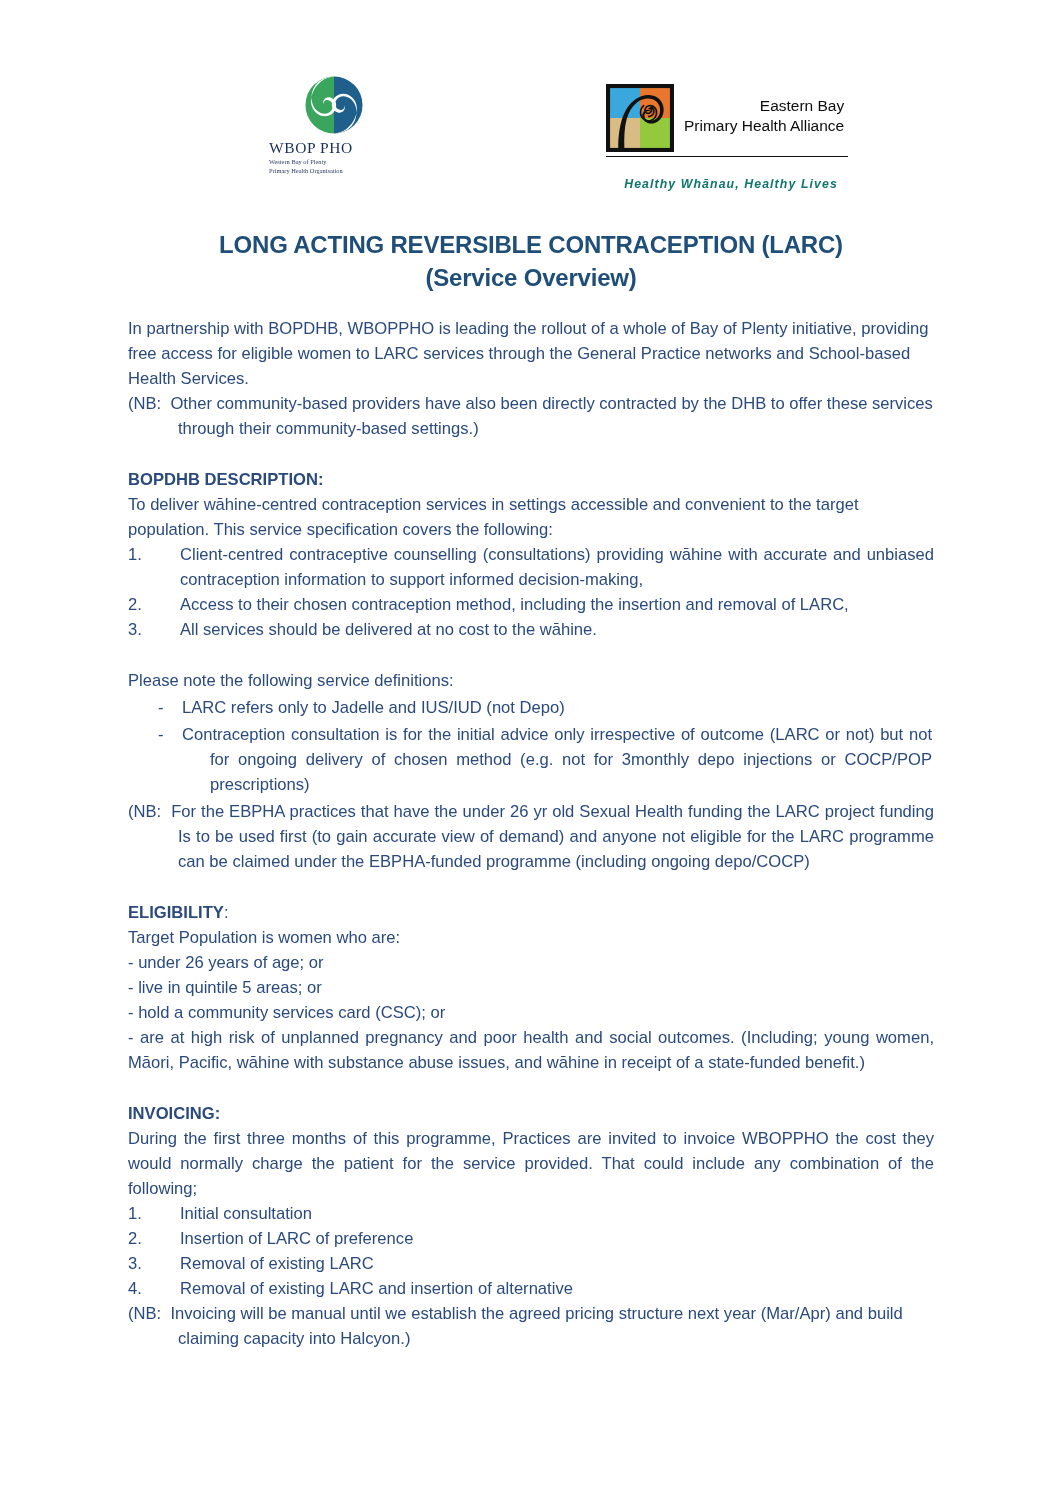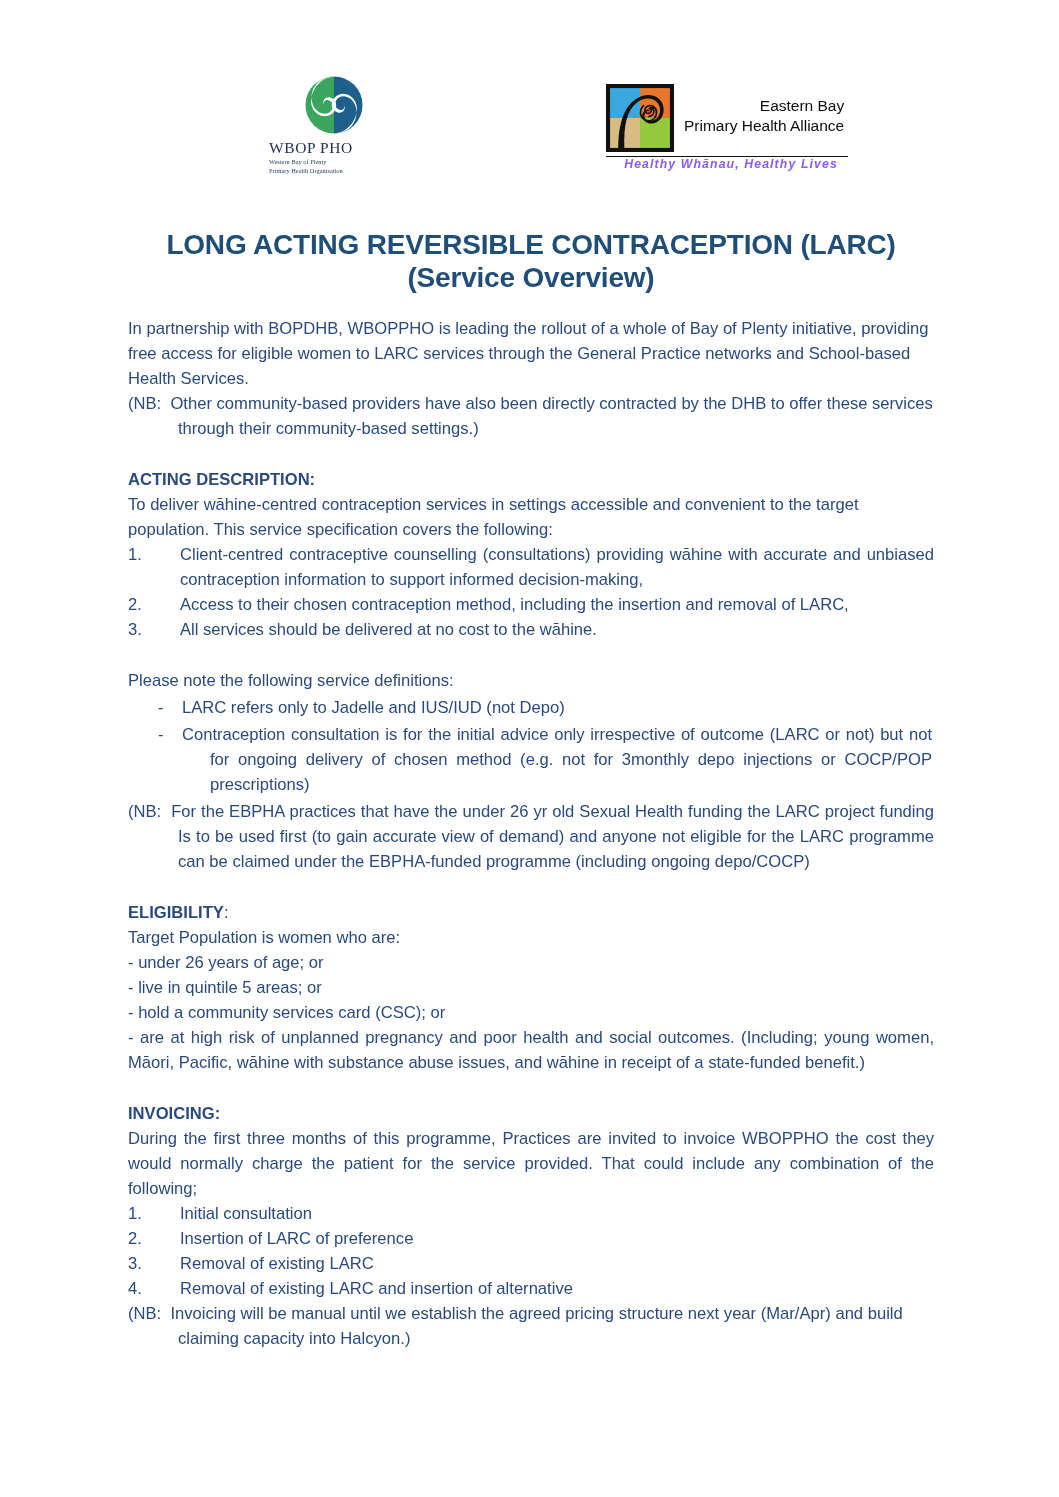--- a/index.html
+++ b/index.html
@@ -91,41 +91,41 @@
     height: 1.4px;
     background: #111;
     margin: 4px 0 0 0;
   }
   .ebpha-tag {
     font-family: "Liberation Sans", sans-serif;
     font-style: italic;
     font-weight: bold;
     font-size: 12.3px;
     letter-spacing: 1.1px;
-    color: #8b5cf6;
-    margin-top: 0;
+    color: #0f766e;
+    margin-top: 20px;
     text-align: center;
     white-space: nowrap;
   }
 
   
   .doc {
     position: absolute;
     left: 128px;
     top: 228px;
     width: 806px;
     color: #2a4a7e;
     font-size: 16.6px;
     line-height: 25px;
   }
 
   .title {
     text-align: center;
     font-weight: bold;
-    font-size: 28px;
+    font-size: 24px;
     line-height: 33px;
     color: #1f4e79;
     letter-spacing: -0.2px;
   }
   .title .l2 { display: block; }
   .gap-md { height: 22px; }
   .gap-lg { height: 26px; }
 
   p.para {
     margin: 0;
@@ -235,21 +235,21 @@
       <span class="l2">(Service Overview)</span>
     </div>
 
     <div class="gap-md"></div>
 
     <p class="para">In partnership with BOPDHB, WBOPPHO is leading the rollout of a whole of Bay of Plenty initiative, providing free access for eligible women to LARC services through the General Practice networks and School-based Health Services.</p>
     <p class="hang-nb"><span>(NB:</span>&nbsp;&nbsp;<span>Other community-based providers have also been directly contracted by the DHB to offer these services through their community-based settings.)</span></p>
 
     <div class="gap-lg"></div>
 
-    <p class="heading">ACTING DESCRIPTION:</p>
+    <p class="heading">BOPDHB DESCRIPTION:</p>
     <p class="para">To deliver wāhine-centred contraception services in settings accessible and convenient to the target population. This service specification covers the following:</p>
 
     <p class="num-item just"><span class="n">1.</span><span>Client-centred contraceptive counselling (consultations) providing wāhine with accurate and unbiased contraception information to support informed decision-making,</span></p>
     <p class="num-item"><span class="n">2.</span><span>Access to their chosen contraception method, including the insertion and removal of LARC,</span></p>
     <p class="num-item"><span class="n">3.</span><span>All services should be delivered at no cost to the wāhine.</span></p>
 
     <div class="gap-lg"></div>
 
     <p class="para">Please note the following service definitions:</p>
     <p class="dash-item"><span class="d">-</span><span>LARC refers only to Jadelle and IUS/IUD (not Depo)</span></p>

